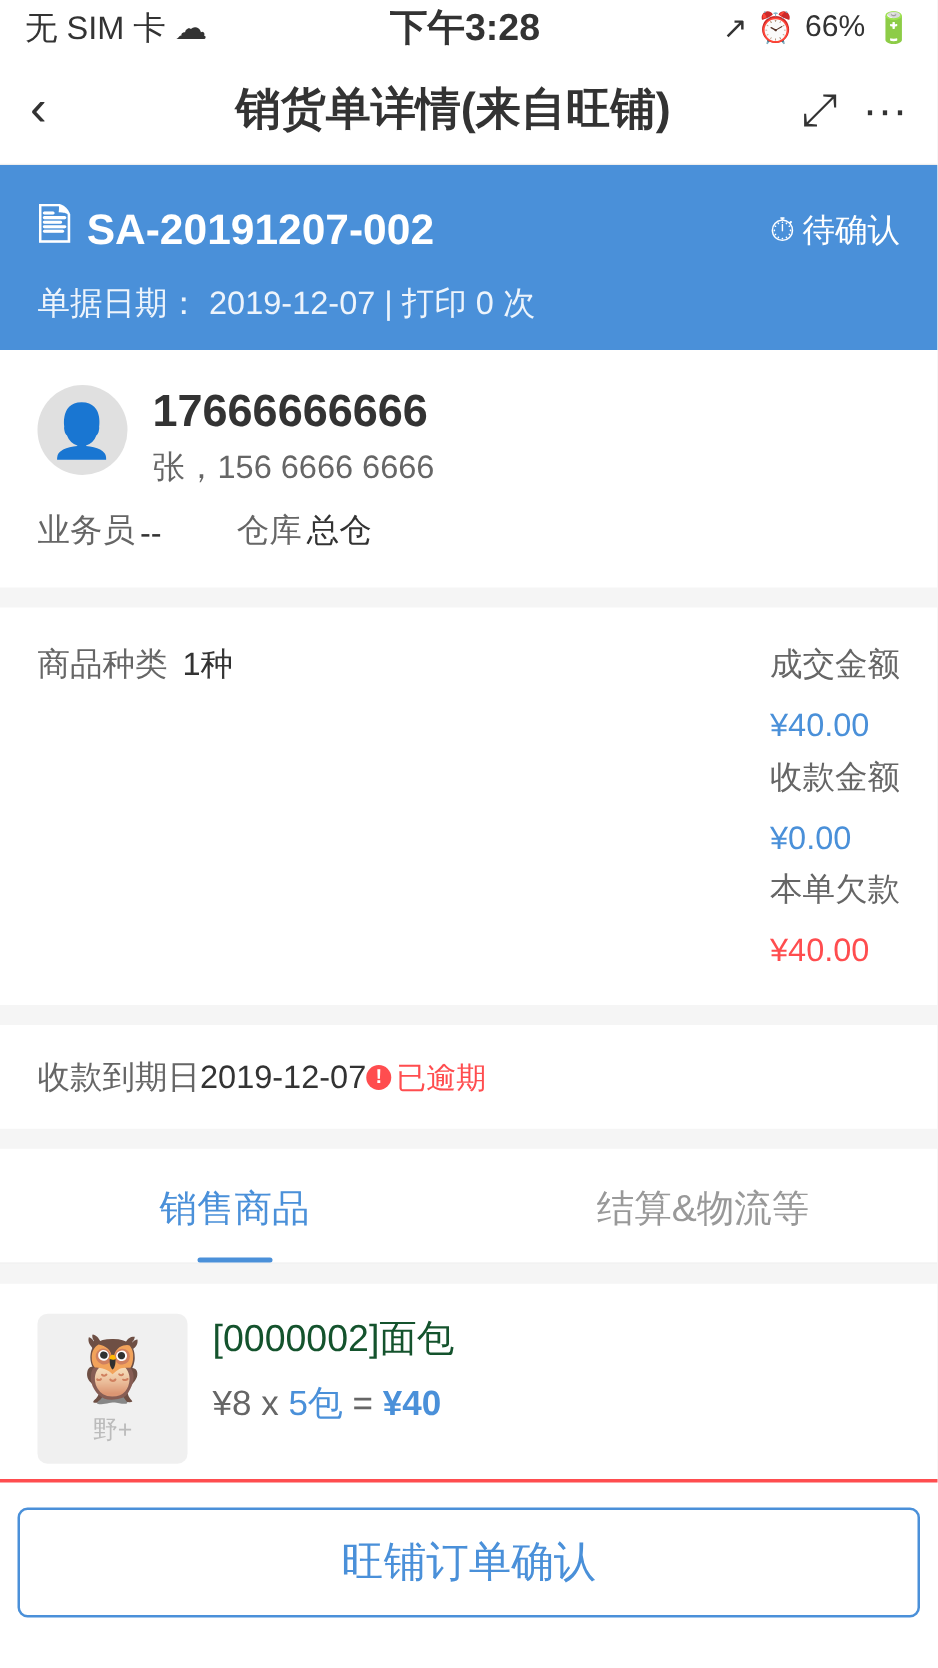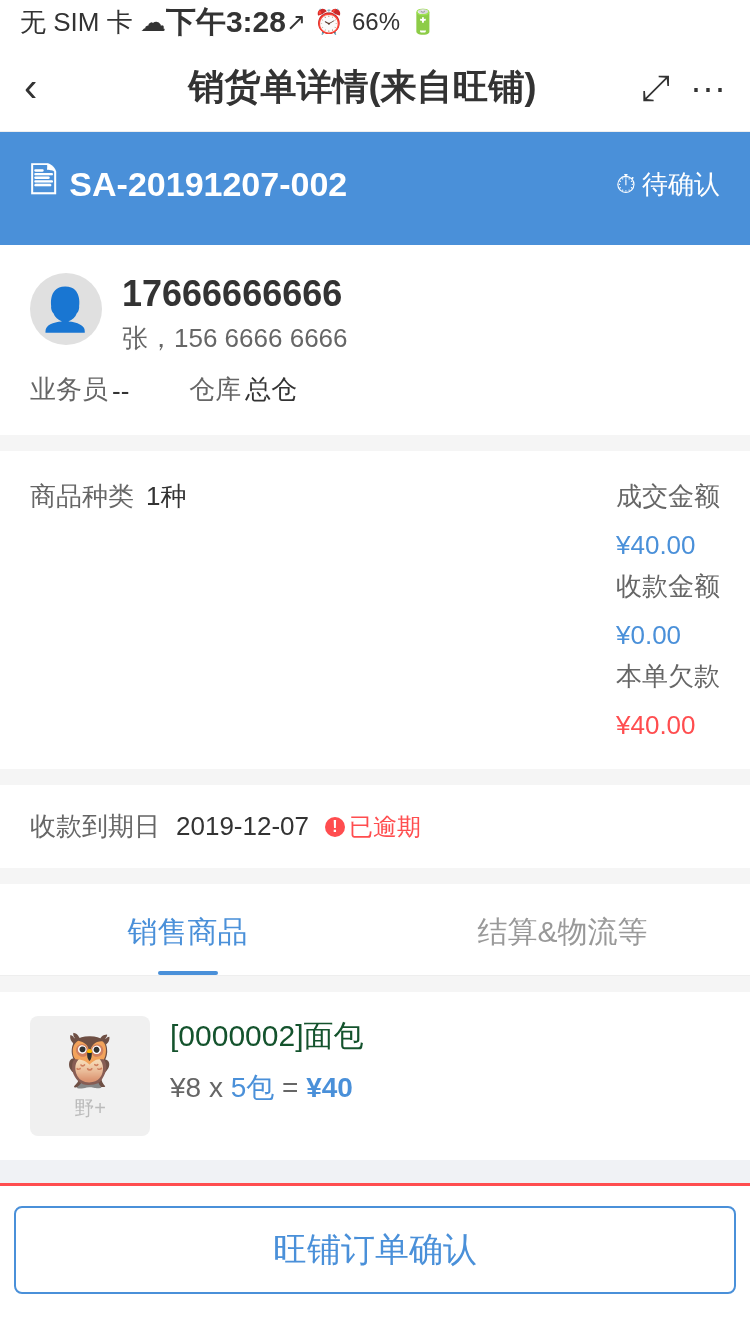--- a/index.html
+++ b/index.html
@@ -12,21 +12,21 @@
       font-size: 28px;
       color: #333;
     }
 
     
     .status-bar {
       height: 44px;
       background: #fff;
       display: flex;
       align-items: center;
-      justify-content: flex-start;
+      justify-content: space-between;
       padding: 0 20px;
       font-size: 26px;
       font-weight: 500;
     }
     .status-left { display: flex; align-items: center; gap: 10px; }
     .status-center { font-size: 30px; font-weight: 600; }
     .status-right { display: flex; align-items: center; gap: 8px; font-size: 24px; }
 
     
     .nav-bar {
@@ -184,21 +184,20 @@
     .amount-blue { color: #4A90D9; }
     .amount-red { color: #FF4D4F; }
 
     
     .due-section {
       background: #fff;
       padding: 24px 30px;
       margin-bottom: 16px;
       display: flex;
       align-items: center;
-      gap: 16px;
       font-size: 26px;
       color: #666;
     }
     .due-label { color: #666; }
     .due-date { color: #333; }
     .overdue-badge {
       background: #fff;
       color: #FF4D4F;
       font-size: 24px;
       display: flex;
@@ -361,20 +360,25 @@
 <div class="order-header">
   <div class="order-header-top">
     <div class="order-number">
       <span>🖹</span>
       <span>SA-20191207-002</span>
     </div>
     <div class="order-status">
       <span>⏱</span>
       <span>待确认</span>
     </div>
+  </div>
+  <div class="order-date">
+    <span>单据日期：</span>
+    <span>2019-12-07</span>
+    <span>| 打印 0 次</span>
   </div>
 </div>
 
 <div class="card">
   <div class="customer-row">
     <div class="avatar">
       <span class="avatar-icon">👤</span>
     </div>
     <div class="customer-info">
       <div class="customer-phone">17666666666</div>

